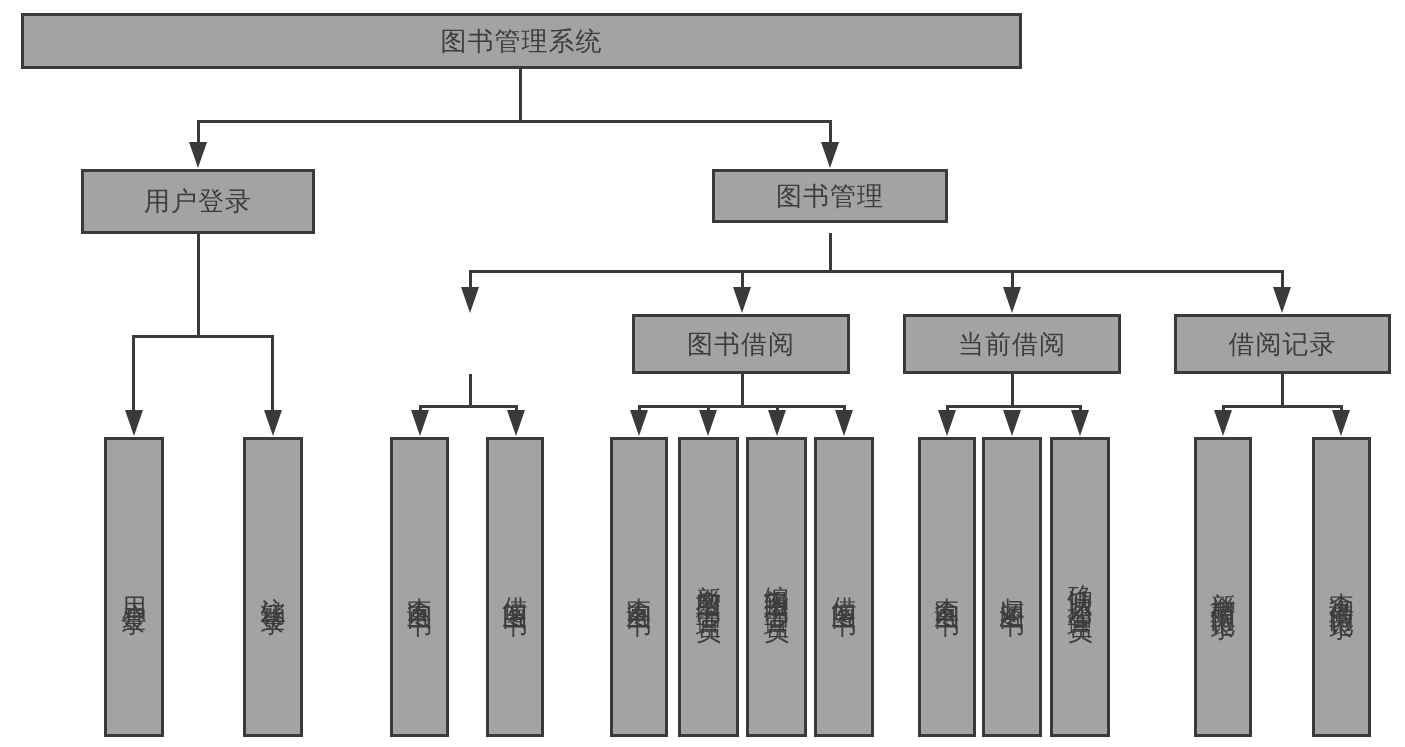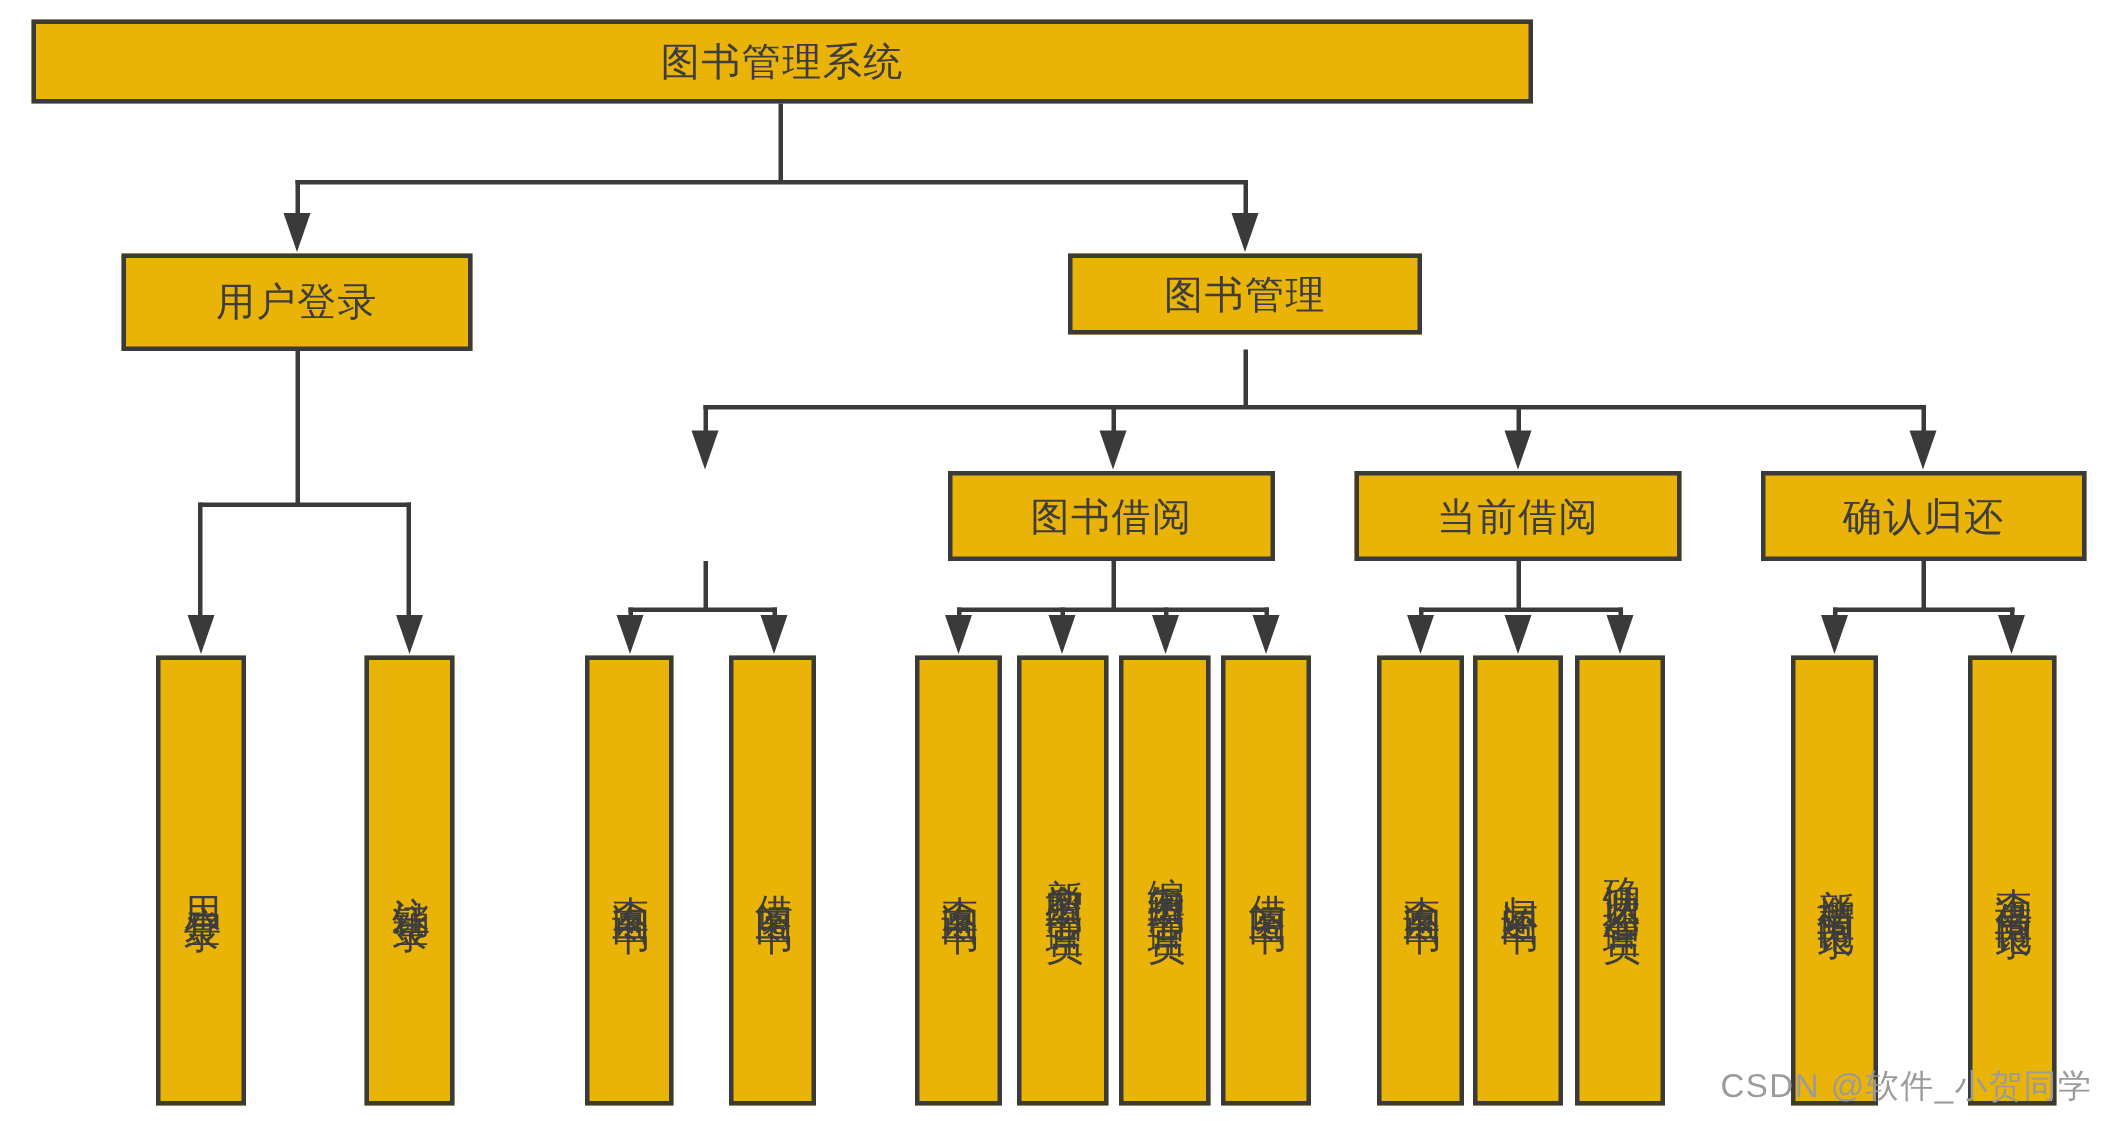--- a/index.html
+++ b/index.html
@@ -14,21 +14,21 @@
     width:1405px;height:747px;
     background:var(--bg);
     font-family:"Liberation Sans",sans-serif;
     color:var(--text);
     overflow:hidden;
   }
   .box{
     position:absolute;
     box-sizing:border-box;
     border:3px solid var(--line);
-    background:#eab308;
+    background:#a3a3a3;
     display:flex;
     align-items:center;
     justify-content:center;
     text-align:left;
   }
   .box.h{font-size:26px;letter-spacing:1px;}
   .box.v{
     writing-mode:vertical-rl;
     font-size:25px;
     letter-spacing:5px;
@@ -85,21 +85,21 @@
   <div class="vline" style="left:741px;top:270px;height:19px;"></div>
   <div class="vline" style="left:1011px;top:270px;height:19px;"></div>
   <div class="vline" style="left:1281px;top:270px;height:19px;"></div>
   <div class="arrow" style="left:461px;top:287px;"></div>
   <div class="arrow" style="left:733px;top:287px;"></div>
   <div class="arrow" style="left:1003px;top:287px;"></div>
   <div class="arrow" style="left:1273px;top:287px;"></div>
 
   <div class="box h" style="left:632px;top:314px;width:218px;height:60px;">图书借阅</div>
   <div class="box h" style="left:903px;top:314px;width:218px;height:60px;">当前借阅</div>
-  <div class="box h" style="left:1174px;top:314px;width:217px;height:60px;">确认归还</div>
+  <div class="box h" style="left:1174px;top:314px;width:217px;height:60px;">借阅记录</div>
 
   <div class="vline" style="left:469px;top:374px;height:33px;"></div>
   <div class="hline" style="left:419px;top:405px;width:99px;"></div>
   <div class="vline" style="left:419px;top:405px;height:8px;"></div>
   <div class="vline" style="left:515px;top:405px;height:8px;"></div>
   <div class="arrow" style="left:411px;top:410px;"></div>
   <div class="arrow" style="left:507px;top:410px;"></div>
 
   <div class="vline" style="left:741px;top:374px;height:33px;"></div>
   <div class="hline" style="left:638px;top:405px;width:208px;"></div>
@@ -138,15 +138,14 @@
   <div class="box v" style="left:746px;top:437px;width:61px;height:300px;">编辑图书（管理员）</div>
   <div class="box v" style="left:814px;top:437px;width:60px;height:300px;">借阅图书</div>
 
   <div class="box v" style="left:918px;top:437px;width:58px;height:300px;">查询图书</div>
   <div class="box v" style="left:982px;top:437px;width:60px;height:300px;">归还图书</div>
   <div class="box v" style="left:1050px;top:437px;width:60px;height:300px;">确认归还（管理员）</div>
 
   <div class="box v" style="left:1194px;top:437px;width:58px;height:300px;">新增借阅记录</div>
   <div class="box v" style="left:1312px;top:437px;width:59px;height:300px;">查询借阅记录</div>
 
-  <div class="watermark">CSDN @软件_小贺同学</div>
 
 </div>
 
 </body></html>

